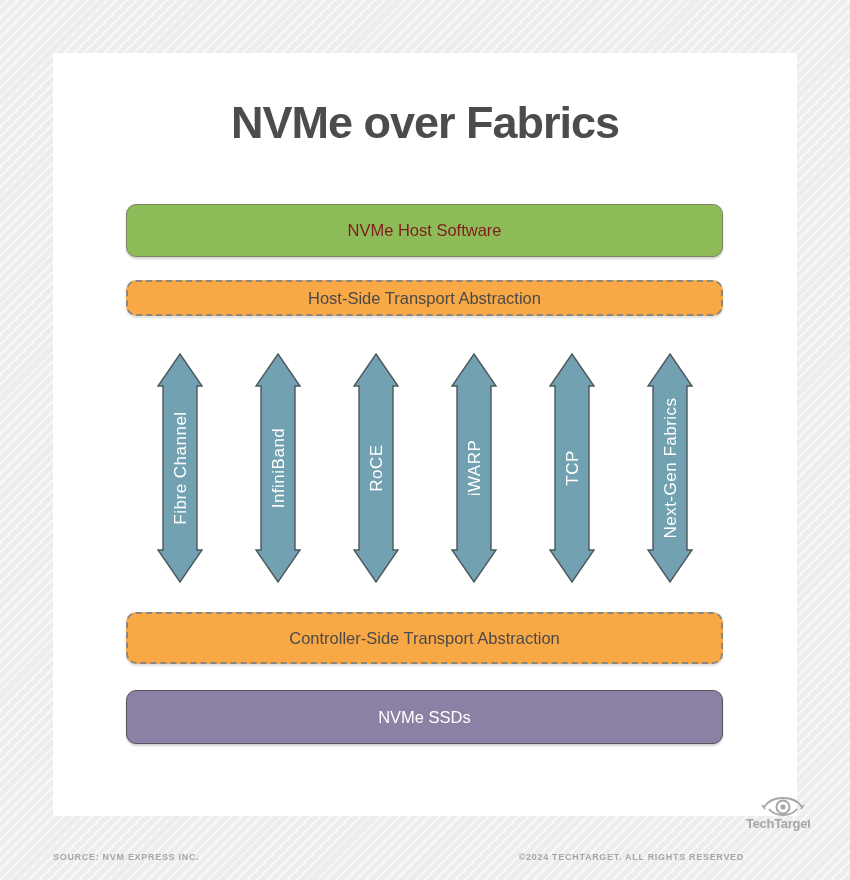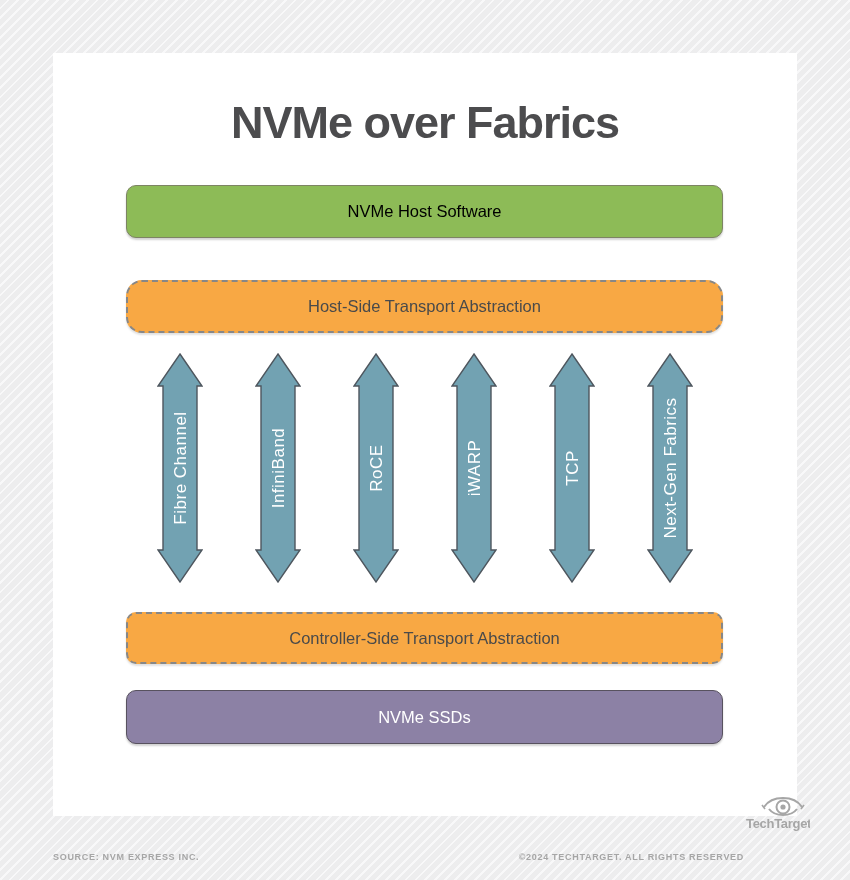--- a/index.html
+++ b/index.html
@@ -22,23 +22,23 @@
     font-size: 45px; font-weight: 800; letter-spacing: -1px;
     color: #4c4c4e;
   }
   .layer {
     position: absolute; left: 126px; width: 597px;
     box-sizing: border-box;
     display: flex; align-items: center; justify-content: center;
     border-radius: 10px;
     font-size: 16.5px;
   }
-  .layer-host       { top: 185px; height: 53px; color: #000000; border: 1px solid #7d8464; box-shadow: 0 2px 2px rgba(0,0,0,0.18); }
+  .layer-host       { top: 204px; height: 53px; color: #7f1d1d; border: 1px solid #7d8464; box-shadow: 0 2px 2px rgba(0,0,0,0.18); }
   .layer-abstraction{ color: #4a4a4a; border: 2px dashed #878787; box-shadow: 0 2px 2px rgba(0,0,0,0.12); }
-  .layer-host-abs   { top: 280px; height: 53px; border-radius: 16px; }
+  .layer-host-abs   { top: 280px; height: 36px; }
   .layer-ctrl-abs   { top: 612px; height: 52px; }
   .layer-ssd        { top: 690px; height: 54px; color: #ffffff; border: 1px solid #58525f; box-shadow: 0 2px 2px rgba(0,0,0,0.18); }
   .arrows {
     position: absolute; left: 0; top: 353px; width: 850px; height: 230px;
   }
   .arrow { position: absolute; top: 0; width: 46px; height: 230px; }
   .arrow svg { display: block; width: 46px; height: 230px; }
   .arrow text {
     font-family: "Liberation Sans", sans-serif;
     font-size: 17px; fill: #ffffff; letter-spacing: 0.5px;

